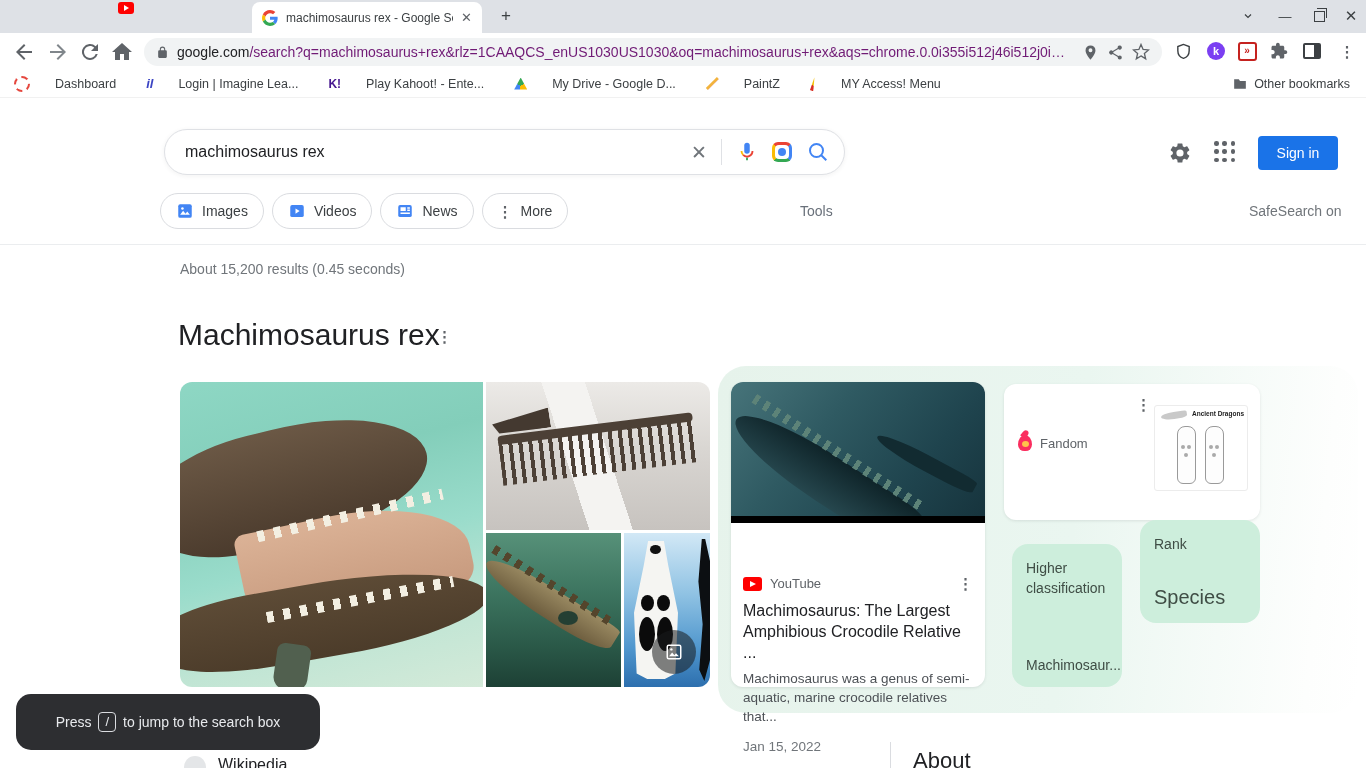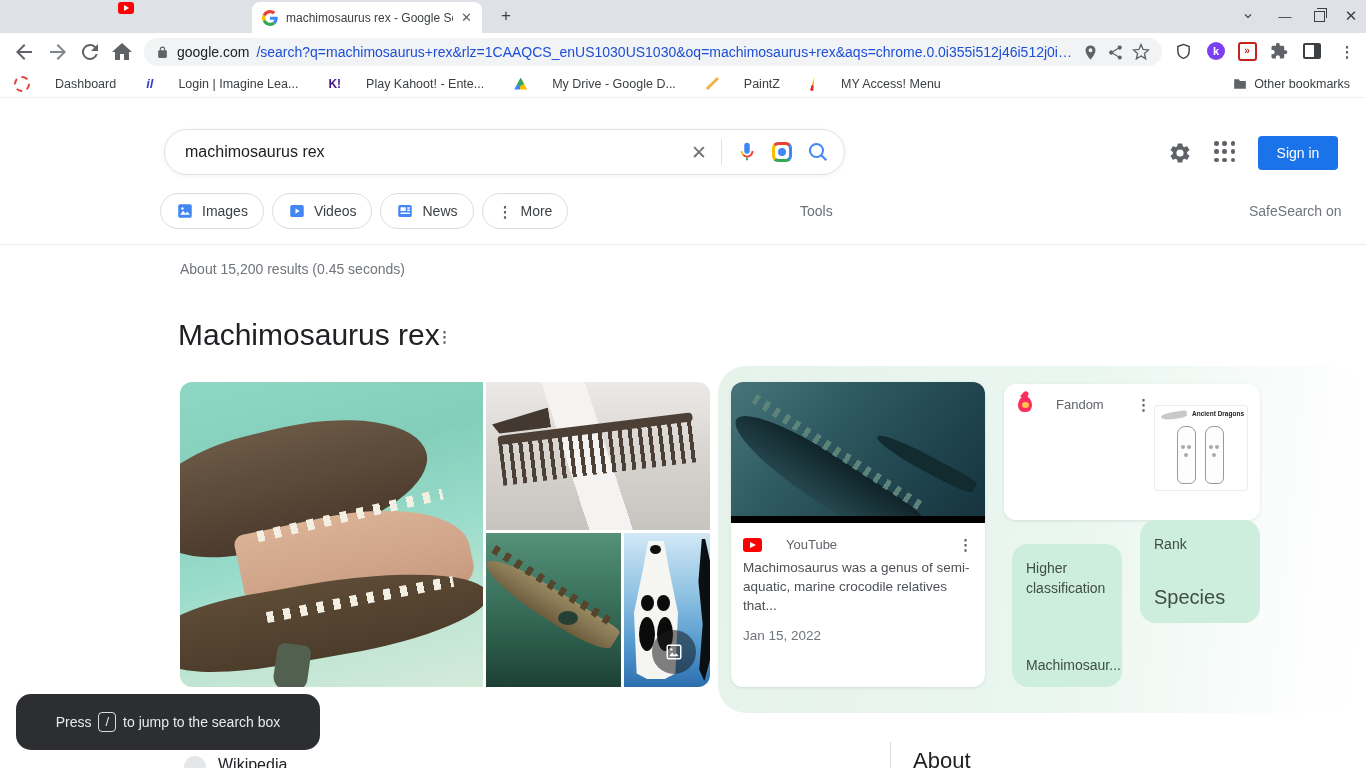--- a/index.html
+++ b/index.html
@@ -20,21 +20,21 @@
   .winctl{position:absolute;top:8px;width:16px;height:16px;display:flex;align-items:center;justify-content:center;color:#3c4043;font-size:13px;}
   .restore-sq{width:9px;height:9px;border:1.5px solid #3c4043;position:relative;}
   .restore-sq::before{content:"";position:absolute;left:2px;top:-4px;width:9px;height:9px;border-top:1.5px solid #3c4043;border-right:1.5px solid #3c4043;}
 
   
   .toolbar{position:absolute;top:33px;left:0;width:1366px;height:37px;background:#fff;}
   .navbtn{position:absolute;top:7px;width:24px;height:24px;}
   .omnibox{position:absolute;left:144px;top:5px;width:1018px;height:28px;background:#f1f3f4;border-radius:14px;display:flex;align-items:center;padding:0 12px;box-sizing:border-box;gap:8px;}
   .url{font-size:14px;white-space:nowrap;overflow:hidden;flex:1;}
   .url .host{color:#202124;}
-  .url .path{color:#1d4ed8;margin-left:7px;}
+  .url .path{color:#701a75;}
   .omni-ic{flex:none;}
   .ext{position:absolute;top:8px;width:20px;height:20px;display:flex;align-items:center;justify-content:center;}
   .kami{width:18px;height:18px;border-radius:50%;background:#7b3ff2;color:#fff;font-size:11px;font-weight:bold;display:flex;align-items:center;justify-content:center;}
   .adb{width:15px;height:15px;border:2px solid #c5221f;border-radius:3px;color:#c5221f;font-weight:bold;font-size:10px;display:flex;align-items:center;justify-content:center;line-height:1;}
   .sidepanel{width:14px;height:12px;border:2px solid #3c4043;border-radius:2px;position:relative;}
   .sidepanel::after{content:"";position:absolute;right:0;top:0;width:5px;height:12px;background:#3c4043;}
   .kebab{color:#5f6368;font-size:15px;font-weight:bold;line-height:1;}
 
   
   .bookmarks{position:absolute;top:70px;left:0;width:1366px;height:28px;background:#fff;border-bottom:1px solid #f1f1f1;display:flex;align-items:center;padding-left:14px;box-sizing:border-box;gap:30px;}
@@ -108,21 +108,21 @@
   
   .kpanel{position:absolute;left:718px;top:366px;width:640px;height:347px;border-radius:28px;background:linear-gradient(96deg,#e6f3eb 0%,#eaf6f0 55%,#fdfefd 92%,#fff 100%);}
   .card{position:absolute;background:#fff;border-radius:12px;box-shadow:0 1px 3px rgba(60,64,67,.12);}
   .ytcard{left:731px;top:382px;width:254px;height:305px;}
   .ytthumb{position:absolute;left:0;top:0;width:254px;height:141px;border-radius:12px 12px 0 0;overflow:hidden;background:linear-gradient(130deg,#47747a 0%,#2f5a62 35%,#1f444e 70%,#16333c 100%);}
   .ytthumb .c1{position:absolute;left:18px;top:18px;width:215px;height:48px;background:linear-gradient(180deg,#0f2429,#26474e);border-radius:60% 20% 35% 65%;transform:rotate(33deg);transform-origin:left top;}
   .ytthumb .r1{position:absolute;left:26px;top:12px;width:200px;height:10px;background:repeating-linear-gradient(90deg,#5d8378 0 5px,transparent 5px 12px);transform:rotate(33deg);transform-origin:left top;}
   .ytthumb .c2{position:absolute;left:150px;top:48px;width:110px;height:16px;background:#122b31;border-radius:60% 20% 35% 65%;transform:rotate(28deg);transform-origin:left top;}
   .ytthumb .bar{position:absolute;left:0;bottom:0;width:100%;height:7px;background:#000;}
   .ytbody{position:absolute;left:0;top:141px;width:254px;box-sizing:border-box;padding:14px 12px 0 12px;}
-  .srcrow{display:flex;align-items:center;gap:24px;}
+  .srcrow{display:flex;align-items:center;gap:8px;margin-top:39px;}
   .ytlogo{width:19px;height:14px;background:#f00;border-radius:3px;position:relative;flex:none;}
   .ytlogo::after{content:"";position:absolute;left:7px;top:4px;border-left:6px solid #fff;border-top:3.5px solid transparent;border-bottom:3.5px solid transparent;}
   .srcname{font-size:13px;color:#5f6368;flex:1;}
   .yttitle{margin-top:10px;font-size:16px;line-height:1.3;color:#202124;}
   .ytdesc{margin-top:7px;font-size:13.5px;line-height:1.4;color:#4d5156;}
   .ytdate{margin-top:12px;font-size:13.5px;color:#70757a;}
   .fdcard{left:1004px;top:384px;width:256px;height:136px;padding:12px 14px;box-sizing:border-box;}
   .flame{width:14px;height:16px;background:#fa2e5f;border-radius:50% 50% 45% 45%/60% 60% 40% 40%;position:relative;flex:none;}
   .flame::before{content:"";position:absolute;left:4px;top:-5px;width:6px;height:8px;background:#fa2e5f;border-radius:50% 50% 50% 0;transform:rotate(38deg);}
   .flame::after{content:"";position:absolute;left:3.5px;top:6px;width:7px;height:6px;background:#ffc24b;border-radius:50%;}
@@ -392,20 +392,21 @@
         <div class="r1"></div>
         <div class="c2"></div>
         <div class="bar"></div>
     </div>
     <div class="ytbody">
       <div class="srcrow">
         <span class="ytlogo"></span>
         <span class="srcname">YouTube</span>
         <span class="kebab">⋮</span>
       </div>
+      <div class="yttitle">Machimosaurus: The Largest Amphibious Crocodile Relative ...</div>
       <div class="ytdesc">Machimosaurus was a genus of semi-aquatic, marine crocodile relatives that...</div>
       <div class="ytdate">Jan 15, 2022</div>
     </div>
   </div>
 
   <div class="card fdcard">
     <div class="srcrow" style="width:130px;">
       <span class="flame"></span>
       <span class="srcname">Fandom</span>
     </div>

